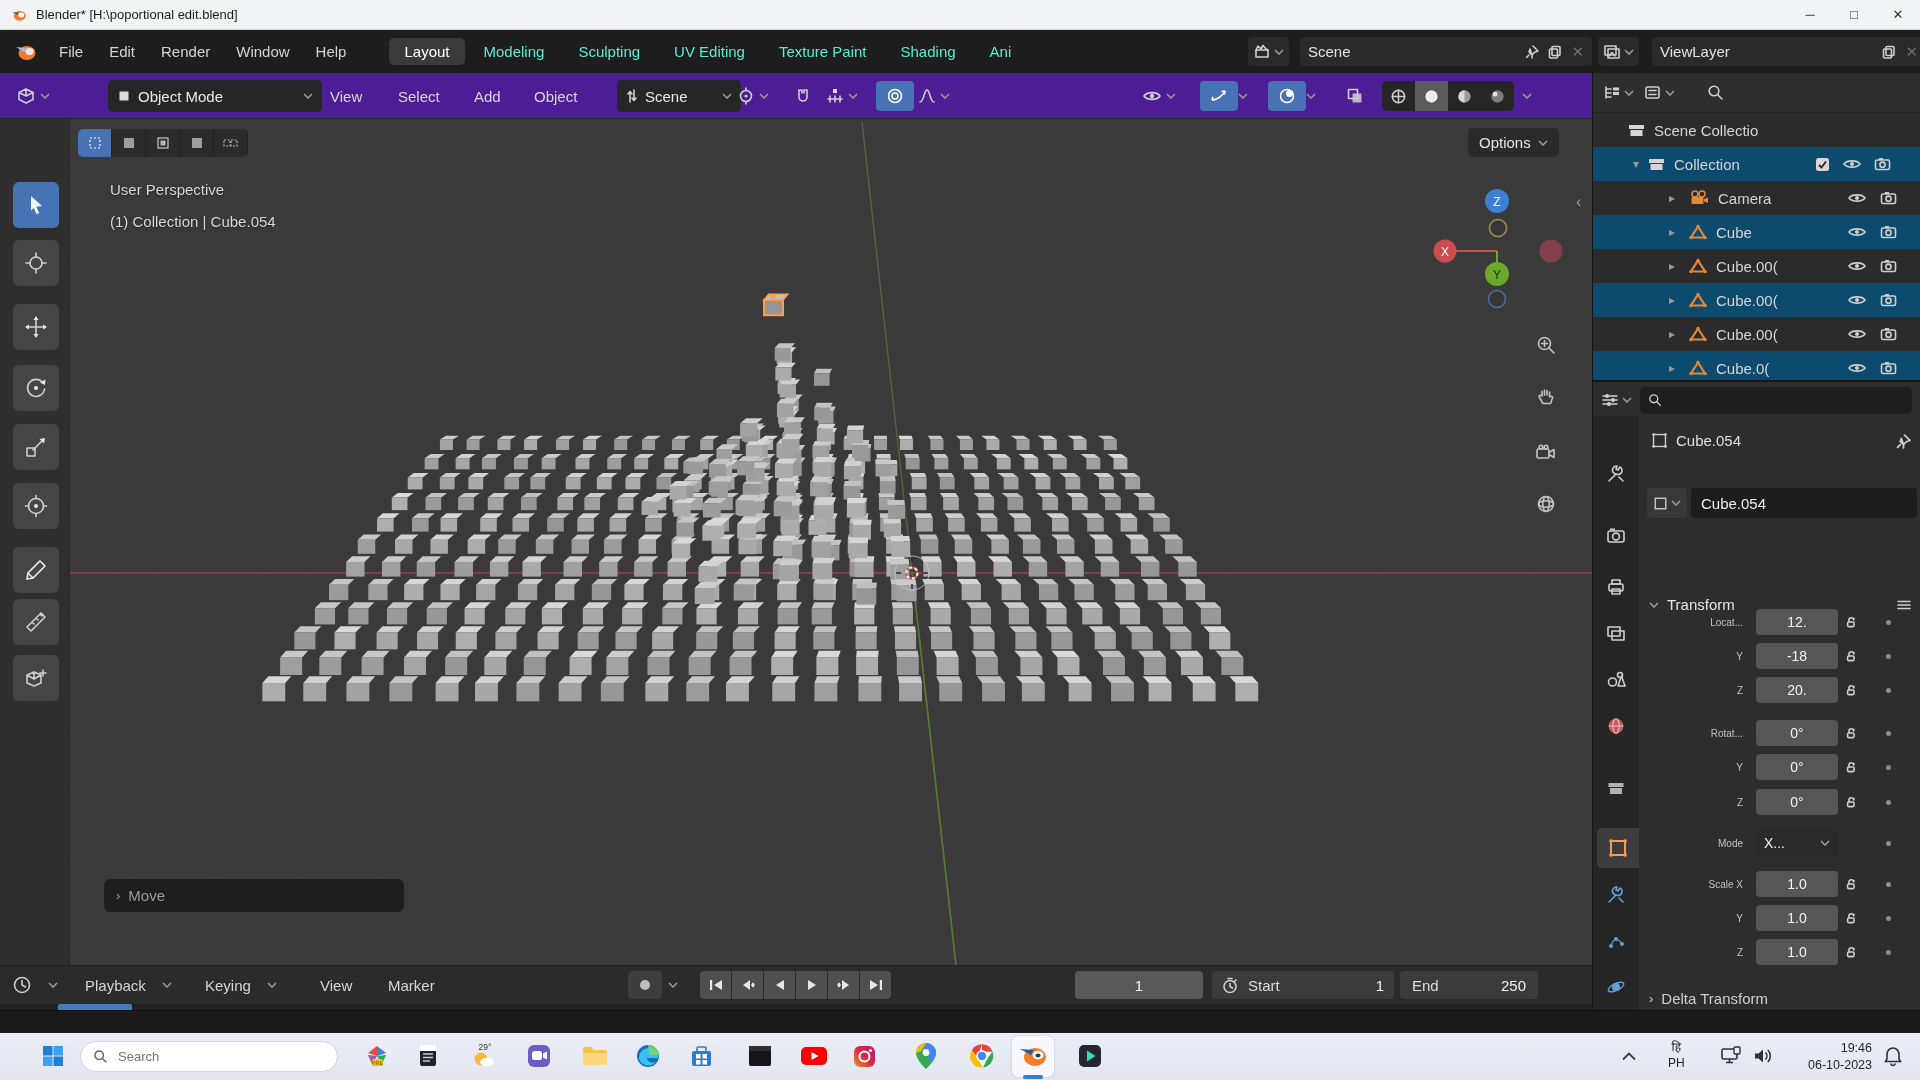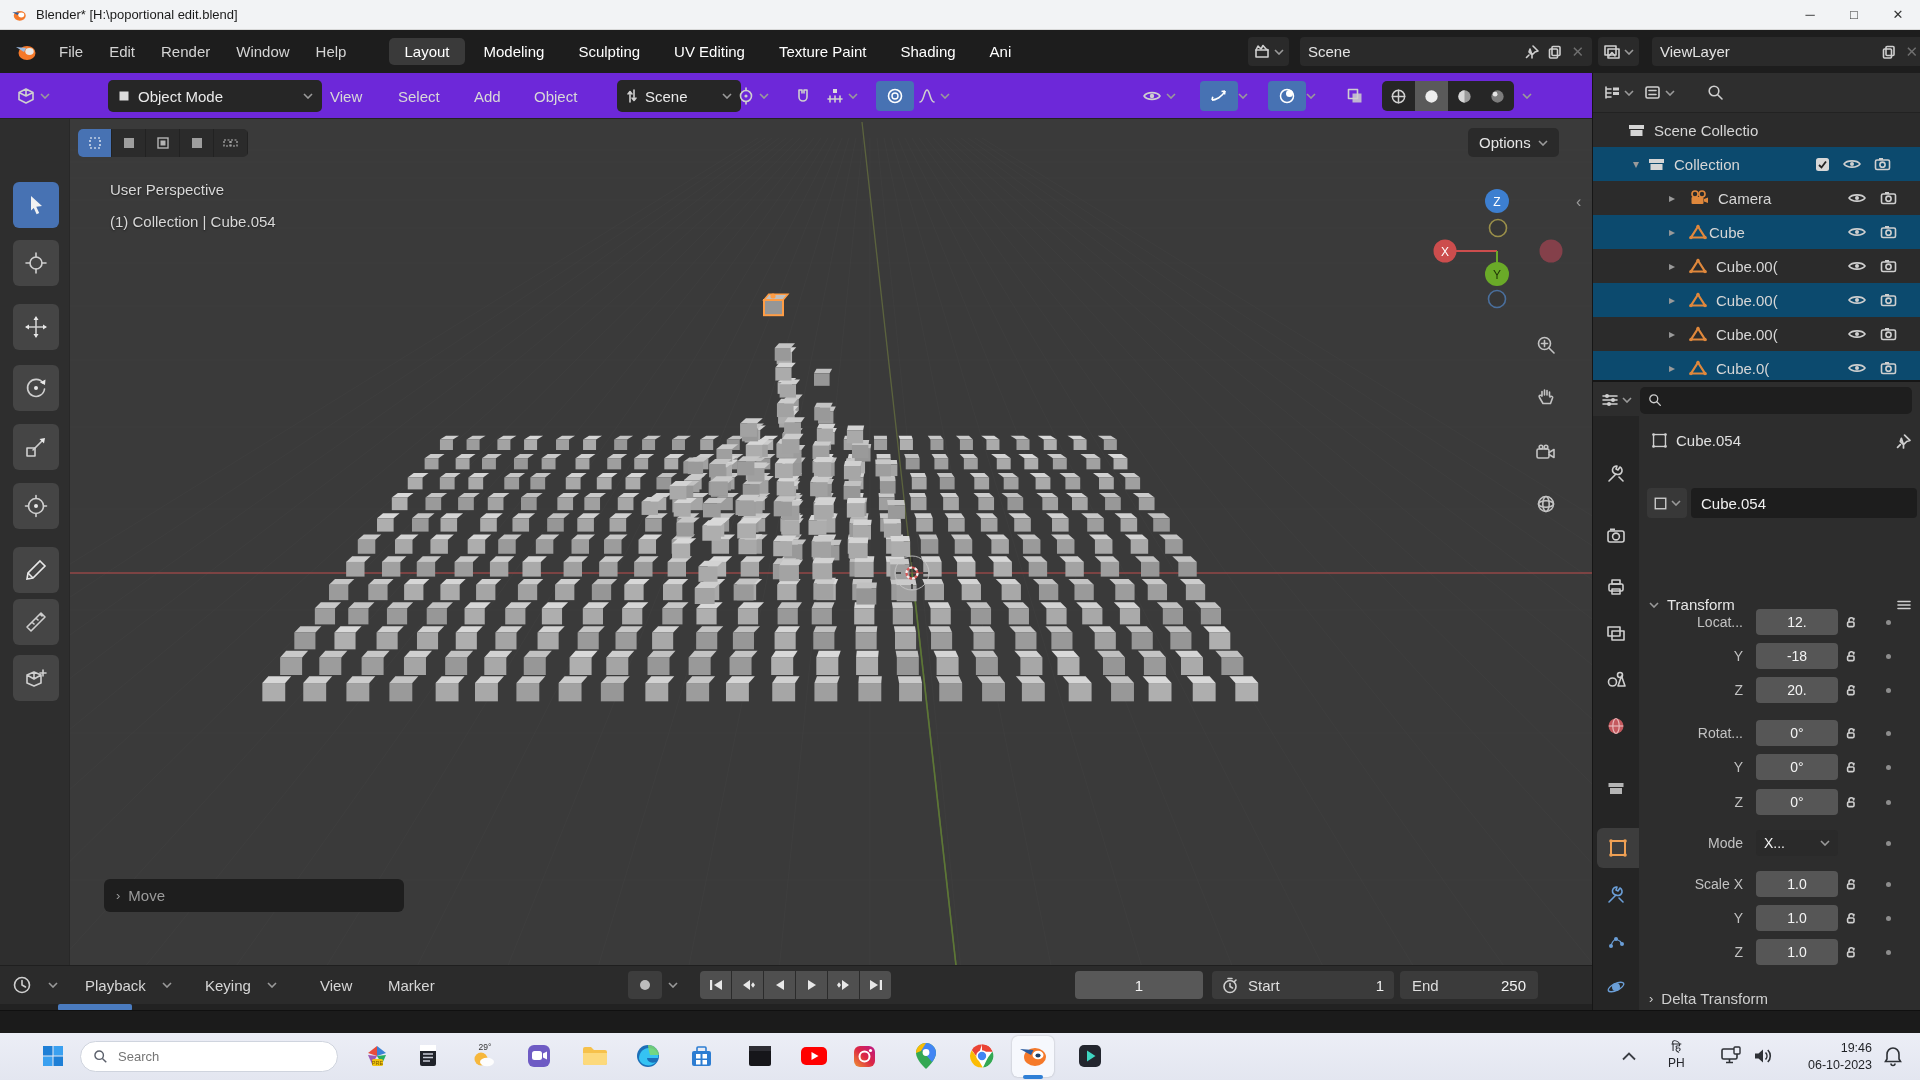--- a/index.html
+++ b/index.html
@@ -12,26 +12,26 @@
   .chev path{stroke:#9a9a9a;stroke-width:1.6;fill:none;}
   .ic{stroke:#cfcfcf;fill:none;stroke-width:1.6;stroke-linecap:round;stroke-linejoin:round;}
 
   
   #titlebar{left:0;top:0;width:1920px;height:30px;background:#f2f3f5;color:#1b1b1b;
             display:flex;align-items:center;font-size:13px;border-bottom:1px solid #d8d8d8;box-sizing:border-box;}
   #titlebar .wbtn{width:44px;height:29px;display:flex;align-items:center;justify-content:center;color:#333;font-size:13px;}
   
   #topbar{left:0;top:30px;width:1920px;height:43px;background:#1d1d1d;position:absolute;}
   .menu-item{color:#d4d4d4;padding:0 13px;height:43px;display:flex;align-items:center;cursor:default;}
-  .wtab{color:#ffffff;padding:5px 15px;border-radius:5px;margin:0 2px;}
+  .wtab{color:#5eead4;padding:5px 15px;border-radius:5px;margin:0 2px;}
   .wtab.active{background:#3a3a3a;color:#fff;}
   .idfield{background:#2a2a2a;border-radius:4px;height:29px;display:flex;align-items:center;color:#e3e3e3;}
   .smallbtn{background:#2a2a2a;border-radius:4px;height:29px;display:flex;align-items:center;padding:0 5px;gap:3px;}
   
-  #toolheader{left:0;top:73px;width:1592px;height:46px;background:#6d28d9;position:absolute;border-bottom:1px solid #232323;box-sizing:border-box;}
+  #toolheader{left:0;top:73px;width:1592px;height:46px;background:#4c1d95;position:absolute;border-bottom:1px solid #232323;box-sizing:border-box;}
   .pill{background:#262626;border-radius:5px;height:32px;display:flex;align-items:center;gap:7px;padding:0 9px;color:#eaeaea;}
   .hbtn{height:30px;border-radius:4px;display:flex;align-items:center;justify-content:center;gap:4px;padding:0 4px;}
   .hbtn.blue{background:#4772b3;}
   .hmenu{color:#d8d8d8;padding:0 12px;height:46px;display:flex;align-items:center;}
   
   #viewport{left:0;top:119px;width:1592px;height:846px;background:#3a3a3a;position:absolute;overflow:hidden;}
   #lefttools{left:0;top:0;width:70px;height:846px;background:#2e2e2e;position:absolute;border-right:1px solid #282828;box-sizing:border-box;}
   .tbtn{position:absolute;left:13px;width:46px;height:46px;background:#454545;border-radius:6px;display:flex;align-items:center;justify-content:center;}
   .tbtn.active{background:#4772b3;}
   .selseg{position:absolute;left:78px;top:10px;display:flex;background:#2b2b2b;border-radius:5px;overflow:hidden;}
@@ -47,21 +47,21 @@
   
   #outliner{left:1592px;top:73px;width:328px;height:307px;background:#0c4a6e;position:absolute;overflow:hidden;border-left:1px solid #161616;box-sizing:border-box;}
   .orow{position:absolute;left:0;width:328px;height:34px;display:flex;align-items:center;color:#d6d6d6;}
   .orow:nth-child(odd){background:#2b2b2b;}
   .tri{color:#9a9a9a;font-size:12px;width:14px;text-align:center;}
   
   #properties{left:1592px;top:380px;width:328px;height:630px;background:#2d2d2d;position:absolute;overflow:hidden;border-left:1px solid #161616;border-top:2px solid #161616;box-sizing:border-box;}
   #ptabs{position:absolute;left:0;top:34px;width:46px;height:596px;background:#252525;}
   .ptab{position:absolute;left:0;width:46px;height:40px;display:flex;align-items:center;justify-content:center;}
   .ptab.active{background:#3d3d3d;border-radius:6px 0 0 6px;left:4px;width:42px;}
-  .tlabel{position:absolute;left:40px;width:110px;text-align:right;color:#c2c2c2;font-size:14px;}
+  .tlabel{position:absolute;left:40px;width:110px;text-align:right;color:#c2c2c2;font-size:10px;}
   .vfield{position:absolute;left:163px;width:82px;height:26px;background:#565656;border-radius:4px;color:#f4f4f4;
           font-size:14px;display:flex;align-items:center;justify-content:center;}
   .lockw{position:absolute;left:252px;}
   .kdot{position:absolute;left:293px;width:5px;height:5px;border-radius:50%;background:#8d8d8d;}
   .trow{position:absolute;width:328px;height:26px;display:flex;align-items:center;}
   
   #statusbar{left:0;top:1010px;width:1920px;height:23px;background:#1b1b1b;position:absolute;border-top:1px solid #101010;box-sizing:border-box;}
   #taskbar{left:0;top:1033px;width:1920px;height:47px;background:linear-gradient(#eceef6,#e3e6f0);position:absolute;}
   .tico{position:absolute;top:8px;width:30px;height:30px;display:flex;align-items:center;justify-content:center;}
 </style>
@@ -1510,21 +1510,21 @@
       </div>
     </div>
   <div class="orow" style="top: 102px;">
         <span class="tri" style="margin-left:72px">▸</span>
         <svg width="18" height="16" viewBox="0 0 18 16" style="margin-left:10px">
           <path d="M9 2.5 L16 13.5 L2 13.5 Z" fill="none" stroke="#e0883c" stroke-width="2.2"></path>
           <circle cx="9" cy="2.5" r="1.7" fill="#e0883c"></circle>
           <circle cx="2" cy="13.5" r="1.7" fill="#e0883c"></circle>
           <circle cx="16" cy="13.5" r="1.7" fill="#e0883c"></circle>
         </svg>
-        <span style="margin-left:2px">Cube</span>
+        <span style="margin-left:9px">Cube</span>
         <div class="flex" style="position:absolute;left:254px;gap:13px">
           <svg width="20" height="14" viewBox="0 0 20 14">
             <path d="M2 7 C5 2.8 15 2.8 18 7 C15 11.2 5 11.2 2 7 Z" fill="none" stroke="#cfcfcf" stroke-width="1.6"></path>
             <circle cx="10" cy="7" r="2" fill="#cfcfcf"></circle>
           </svg>
           <svg width="17" height="14" viewBox="0 0 17 14">
             <rect x="1.5" y="3" width="14" height="9.5" rx="1.5" fill="none" stroke="#cfcfcf" stroke-width="1.6"></rect>
             <circle cx="8.5" cy="7.7" r="2.6" fill="none" stroke="#cfcfcf" stroke-width="1.6"></circle>
             <rect x="5" y="1" width="4" height="2" fill="#cfcfcf"></rect>
           </svg>

